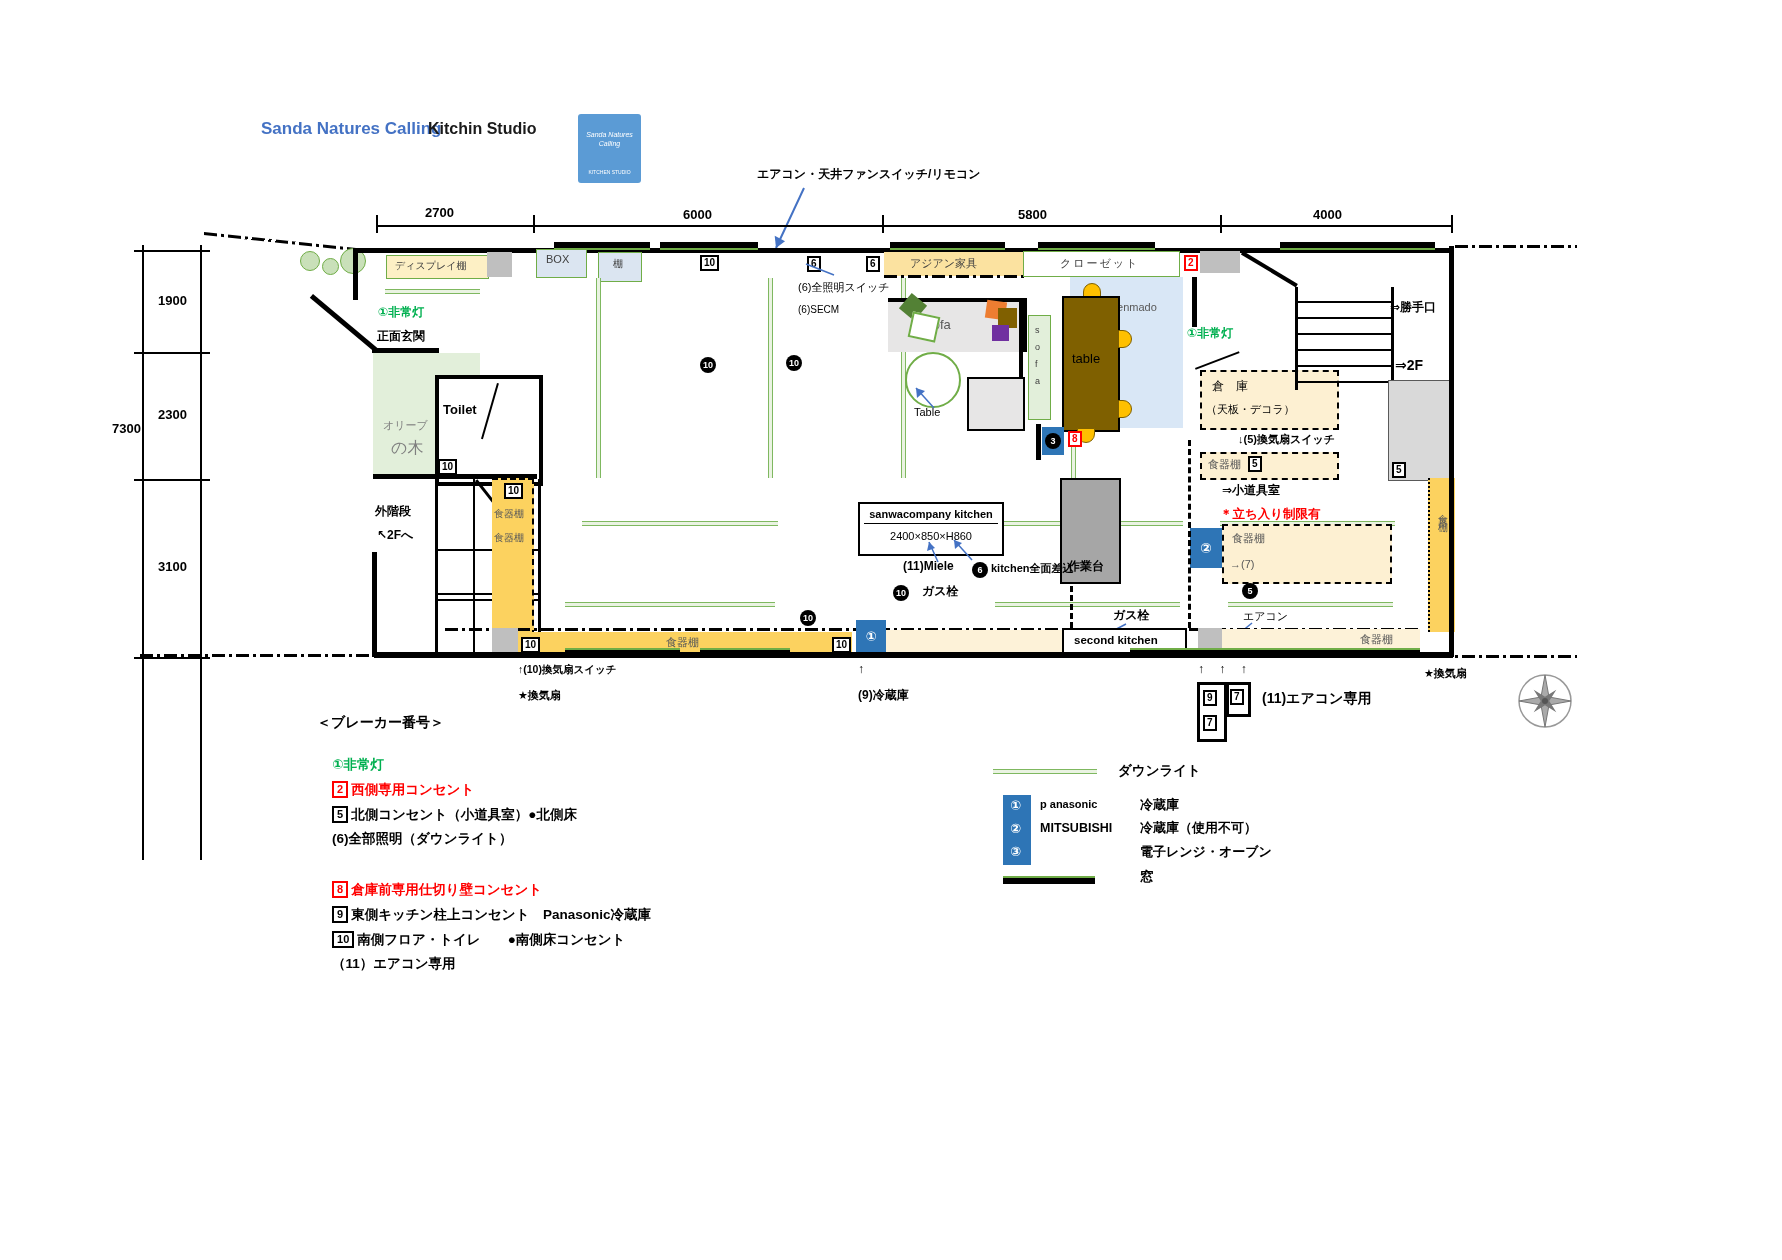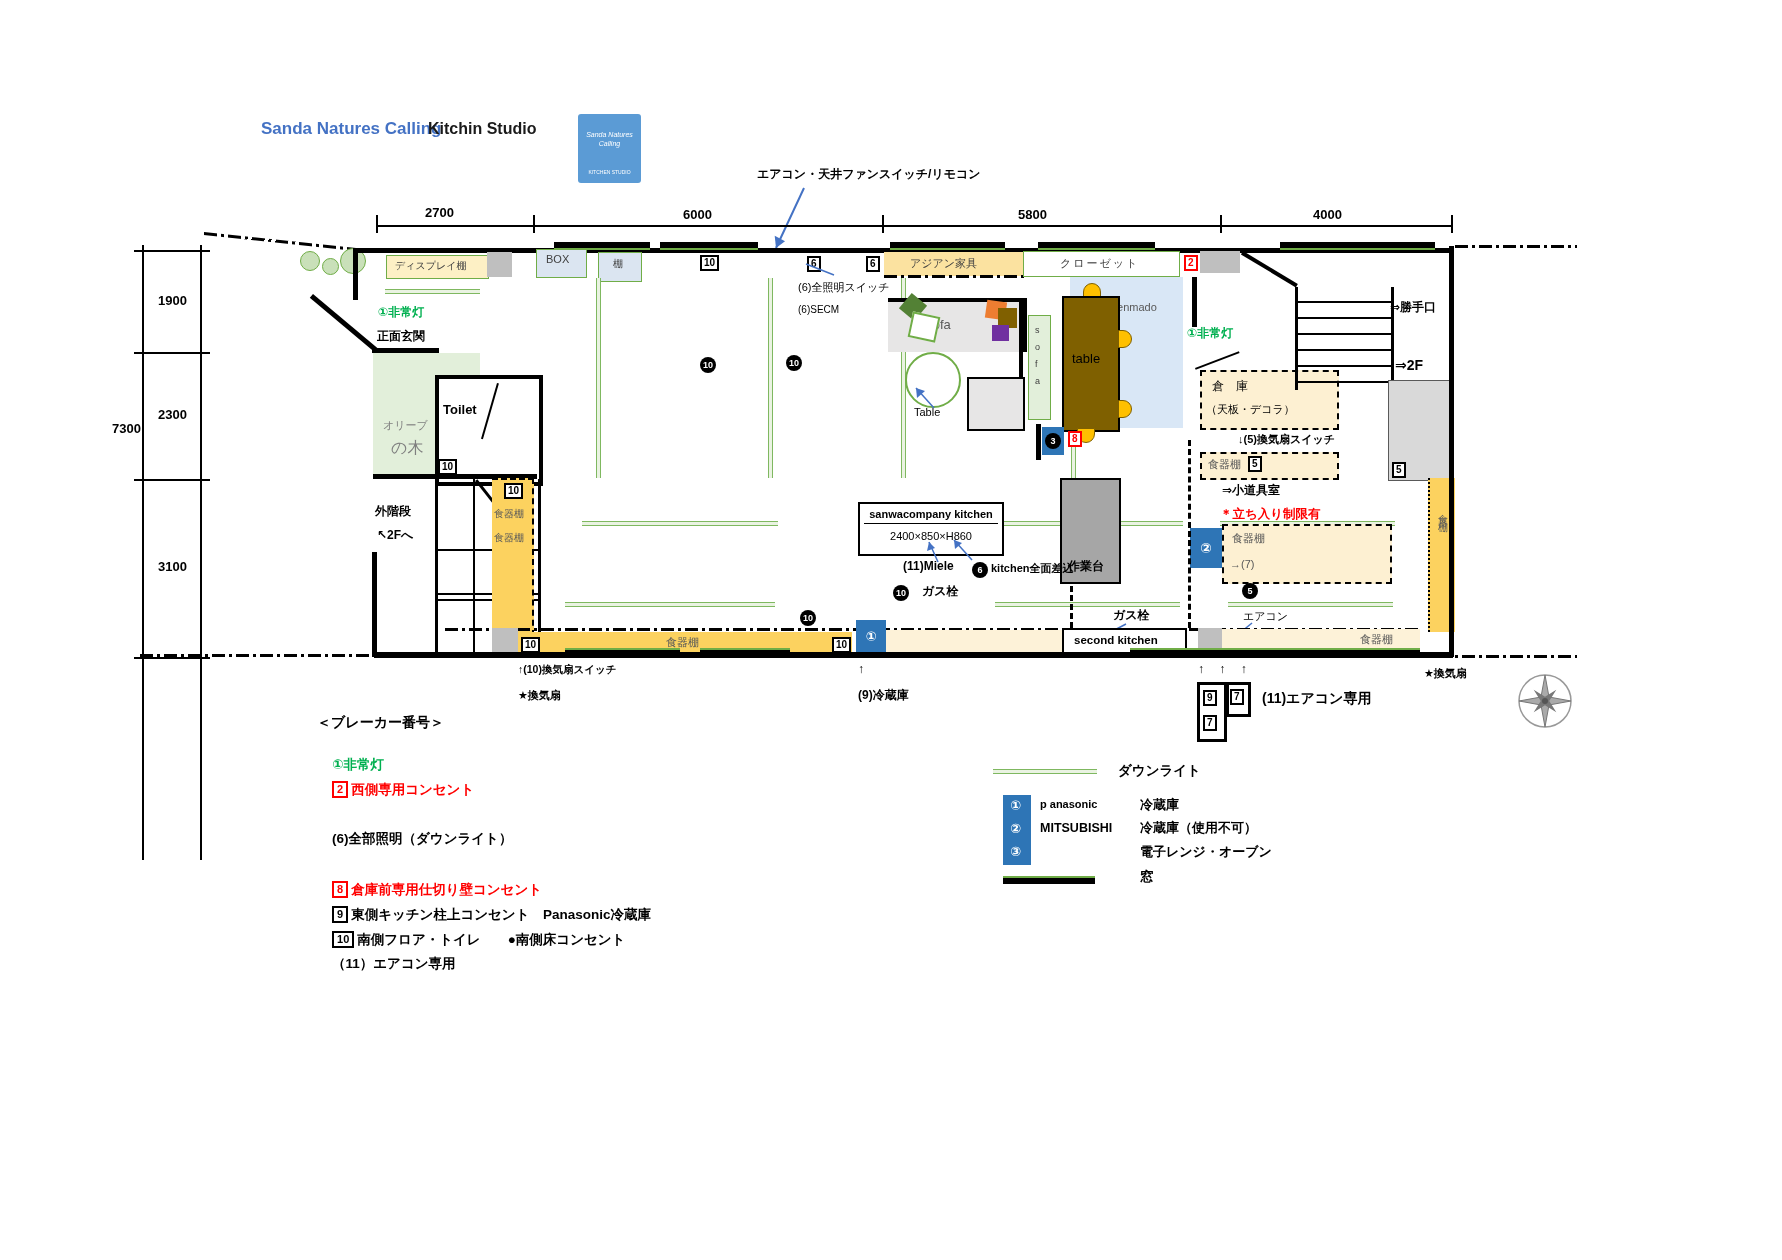--- a/index.html
+++ b/index.html
@@ -314,20 +314,23 @@
     <circle cx="29" cy="29" r="3" fill="#555"></circle>
   </svg>
 
   <div class="t" style="left:317px;top:714px;font-size:14px;font-weight:bold">＜ブレーカー番号＞</div>
   <div class="t" style="left:317px;top:741px;font-size:13.5px;font-weight:bold;color:#00b050">
     <span>①</span><span>非常灯</span>
   </div>
   <div class="t" style="left:317px;top:765px;font-size:13.5px;font-weight:bold;color:#ff0000">
     <span class="lgb red">2</span><span>西側専用コンセント</span>
   </div>
+  <div class="t" style="left:317px;top:790px;font-size:13.5px;font-weight:bold">
+    <span class="lgb">5</span><span>北側コンセント（小道具室）●北側床</span>
+  </div>
   <div class="t" style="left:317px;top:815px;font-size:13.5px;font-weight:bold">
     <span>(6)</span><span>全部照明（ダウンライト）</span>
   </div>
   <div class="t" style="left:317px;top:865px;font-size:13.5px;font-weight:bold;color:#ff0000">
     <span class="lgb red">8</span><span>倉庫前専用仕切り壁コンセント</span>
   </div>
   <div class="t" style="left:317px;top:890px;font-size:13.5px;font-weight:bold">
     <span class="lgb">9</span><span>東側キッチン柱上コンセント　Panasonic冷蔵庫</span>
   </div>
   <div class="t" style="left:317px;top:915px;font-size:13.5px;font-weight:bold">

